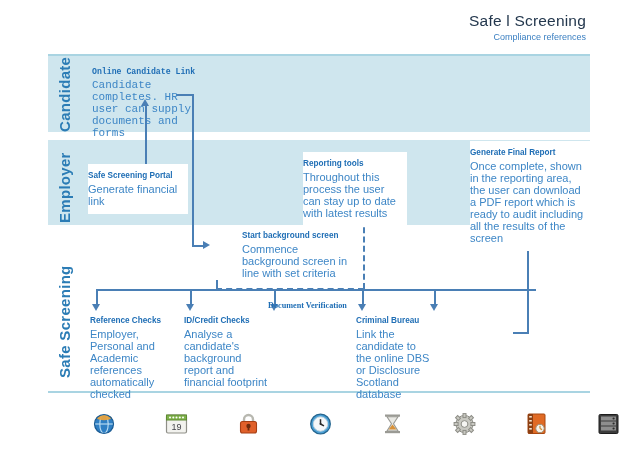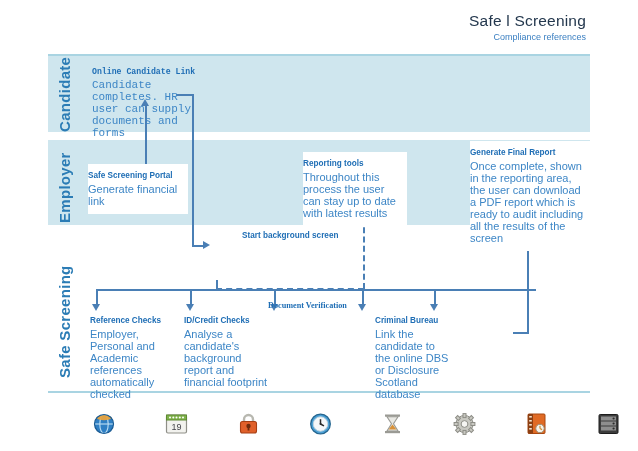--- a/index.html
+++ b/index.html
@@ -164,37 +164,38 @@
     <div class="body">Throughout this process the user can stay up to date with latest results</div>
   </div>
 
   <div class="node white" style="left:470px;top:141px;width:115px;">
     <div class="ttl">Generate Final Report</div>
     <div class="body">Once complete, shown in the reporting area, the user can download a PDF report which is ready to audit including all the results of the screen</div>
   </div>
 
   <div class="node" style="left:214px;top:230px;width:112px;margin-left:28px;">
     <div class="ttl">Start background screen</div>
+    <div class="body">Commence background screen in line with set criteria</div>
   </div>
 
   <div class="node" style="left:184px;top:315px;width:84px;">
     <div class="ttl">ID/Credit Checks</div>
     <div class="body">Analyse a candidate's background report and financial footprint</div>
   </div>
 
   <div class="node" style="left:90px;top:315px;width:86px;">
     <div class="ttl">Reference Checks</div>
     <div class="body">Employer, Personal and Academic references automatically checked</div>
   </div>
 
   <div class="node" style="left:268px;top:300px;width:86px;font-family:Liberation Serif, serif;">
     <div class="ttl">Document Verification</div>
   </div>
 
-  <div class="node" style="left:375px;top:315px;width:76px;">
+  <div class="node" style="left:356px;top:315px;width:76px;">
     <div class="ttl">Criminal Bureau</div>
     <div class="body">Link the candidate to the online DBS or Disclosure Scotland database</div>
   </div>
 
 
   <div id="icon-strip">
 
     <span class="ico">
       <svg viewBox="0 0 25 25" width="25" height="25">
         <circle cx="12" cy="13" r="9.5" fill="#2f7fc4"></circle>

